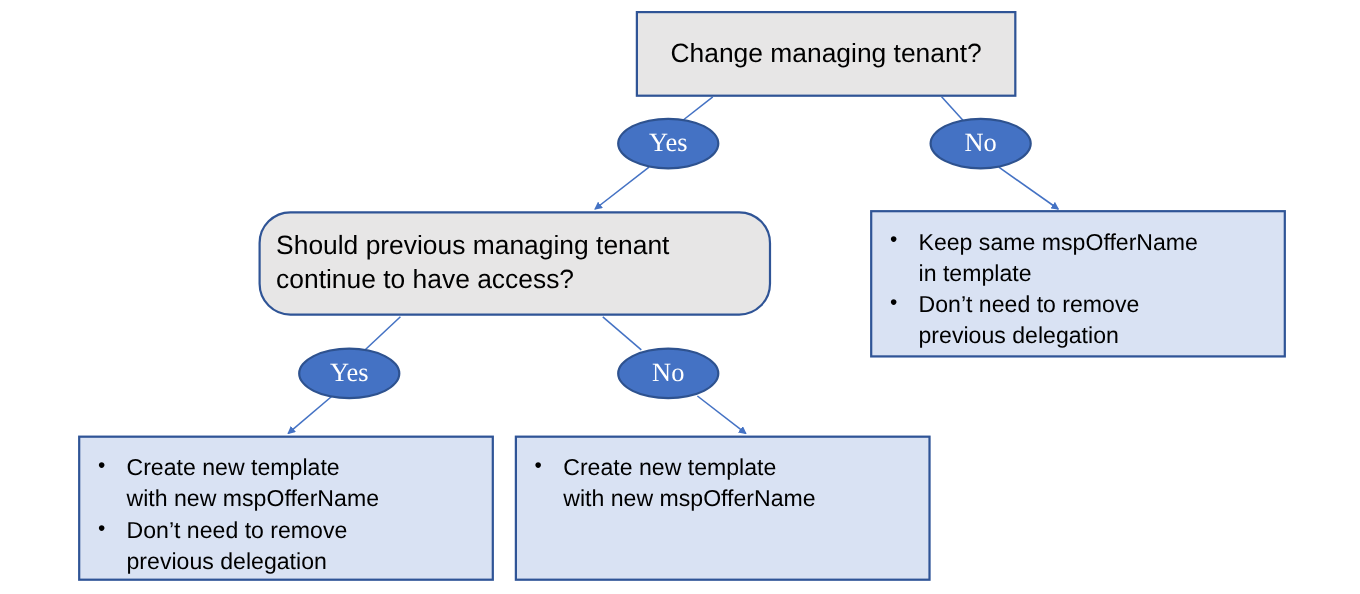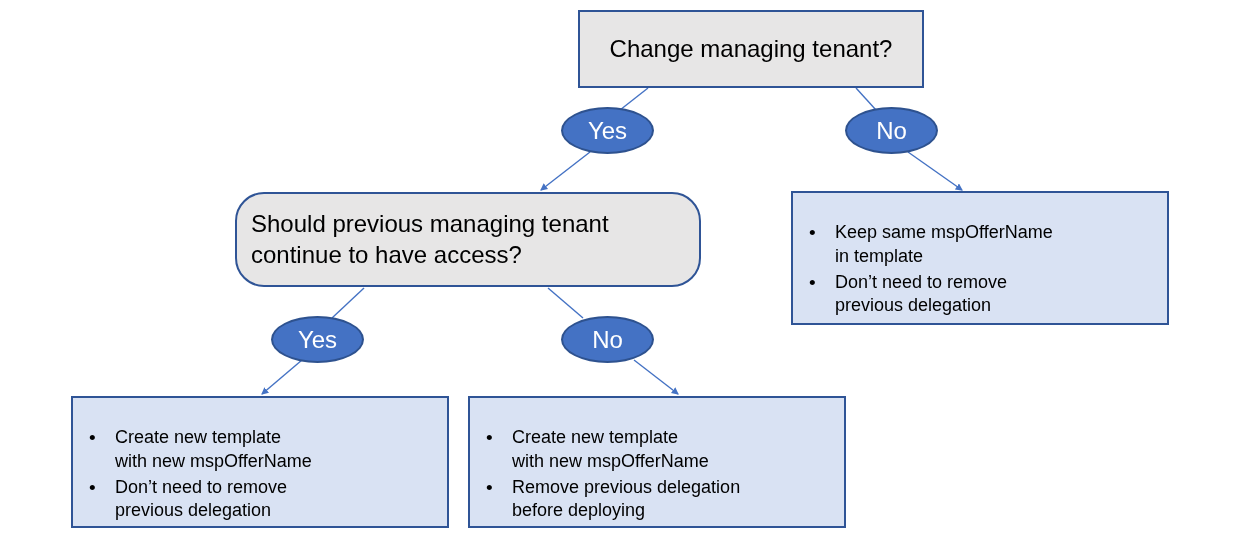--- a/index.html
+++ b/index.html
@@ -45,23 +45,23 @@
     display: block;
     white-space: pre-line;
   }
   .decision.center .txt {
     width: 100%;
     text-align: center;
   }
   .outcome {
     background: #d9e2f3;
     border: 2px solid #2f5496;
-    padding: 28px 6px 10px 8px;
+    padding: 14px 6px 10px 8px;
     color: #000000;
-    font-size: 18px;
+    font-size: 21px;
     line-height: 1.32;
   }
   .outcome ul {
     margin: 0;
     padding: 0 0 0 34px;
     list-style: none;
   }
   .outcome li {
     position: relative;
     margin: 0 0 2px 0;
@@ -76,20 +76,21 @@
   }
   .ellipse {
     background: #4472c4;
     border: 2px solid #2e528f;
     border-radius: 50%;
     color: #ffffff;
     font-size: 24px;
     display: flex;
     align-items: center;
     justify-content: center;
+    font-family: Liberation Serif, serif;
   }
 </style>
 </head>
 <body>
 
 <div id="canvas">
 
   <svg class="edges" viewBox="0 0 1236 540" width="1236" height="540">
     <defs>
       <marker id="arrow" viewBox="0 0 10 10" refX="8.5" refY="5" markerWidth="5.2" markerHeight="5.2" orient="auto-start-reverse">
@@ -154,18 +155,16 @@
 with new mspOfferName</li>
       <li>Don’t need to remove
 previous delegation</li>
     </ul>
   </div>
 
   <div class="node outcome" style="left:468px; top:396px; width:378px; height:132px;">
     <ul>
       <li>Create new template
 with new mspOfferName</li>
-      <li>Remove previous delegation
-before deploying</li>
     </ul>
   </div>
 
 </div>
 
 </body></html>

